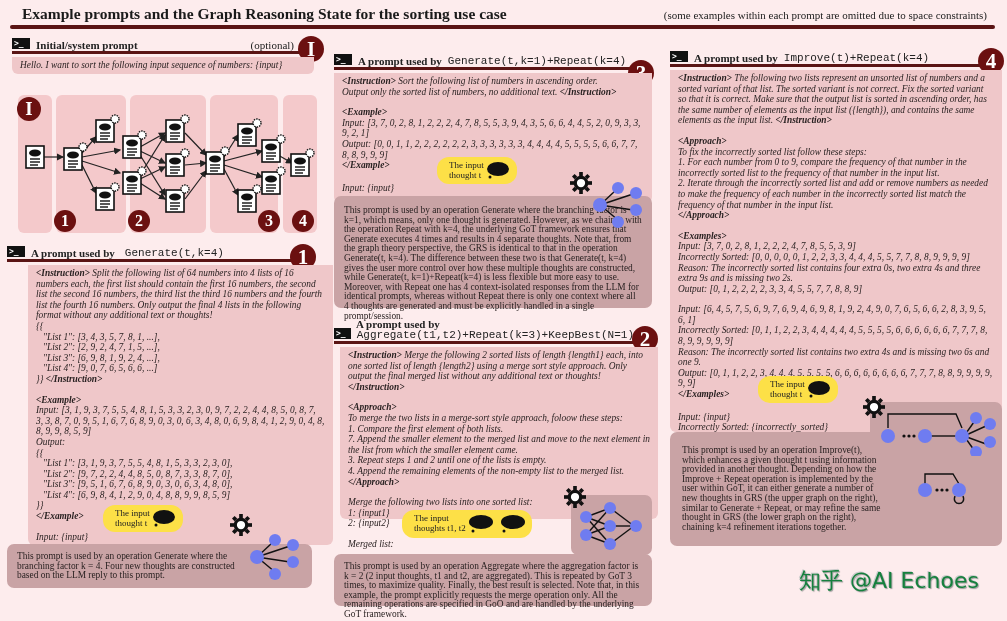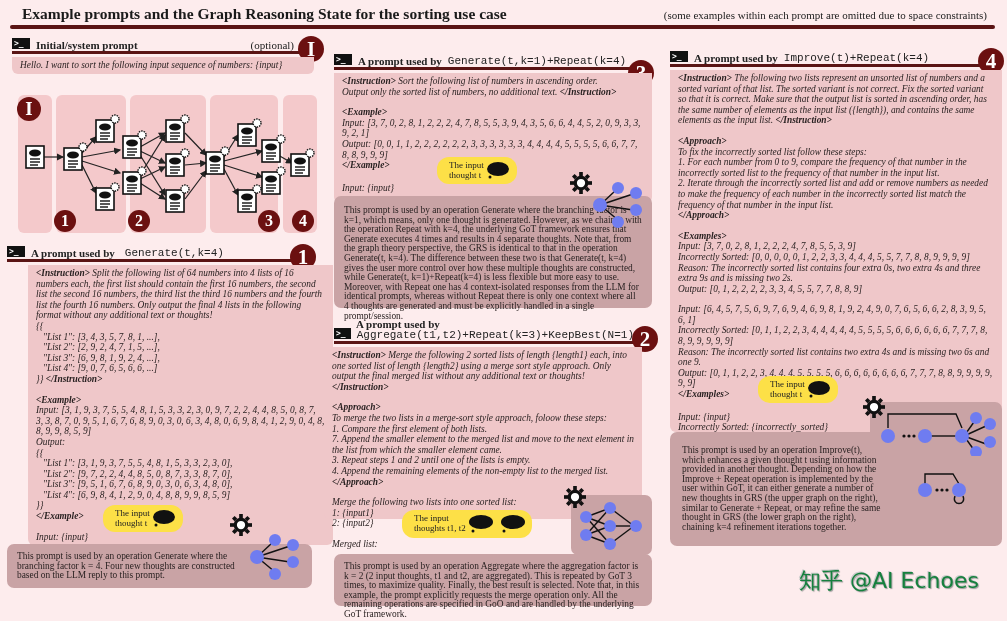--- a/index.html
+++ b/index.html
@@ -267,21 +267,21 @@
       <circle cx="30" cy="44" r="6"></circle>
     </g>
 </svg>
 
 <div style="position:absolute; left:356px; top:318px; font-size:11px; font-weight:bold;">A prompt used by</div>
 <div class="header-bar" style="left:334px; top:327px; width:300px;">
   <span class="term-icon">&gt;_</span>
   <span class="mono">Aggregate(t1,t2)+Repeat(k=3)+KeepBest(N=1)</span>
 </div>
 <div class="badge big" style="left:632px; top:326px;">2</div>
-<div class="prompt-box" style="left:324px; top:347px; width:318px; height:172px;">
+<div class="prompt-box" style="left:340px; top:347px; width:318px; height:172px;">
   <div><b>&lt;Instruction&gt;</b> <span>Merge the following 2 sorted lists of length {length1} each, into one sorted list of length {length2} using a merge sort style approach. Only output the final merged list without any additional text or thoughts!</span></div>
   <div><b>&lt;/Instruction&gt;</b></div>
   <div style="height:10px;"></div>
   <div><b>&lt;Approach&gt;</b></div>
   <div>To merge the two lists in a merge-sort style approach, foloow these steps:</div>
   <div>1. Compare the first element of both lists.</div>
   <div>7. Append the smaller element to the merged list and move to the next element in the list from which the smaller element came.</div>
   <div>3. Repeat steps 1 and 2 until one of the lists is empty.</div>
   <div>4. Append the remaining elements of the non-empty list to the merged list.</div>
   <div><b>&lt;/Approach&gt;</b></div>

